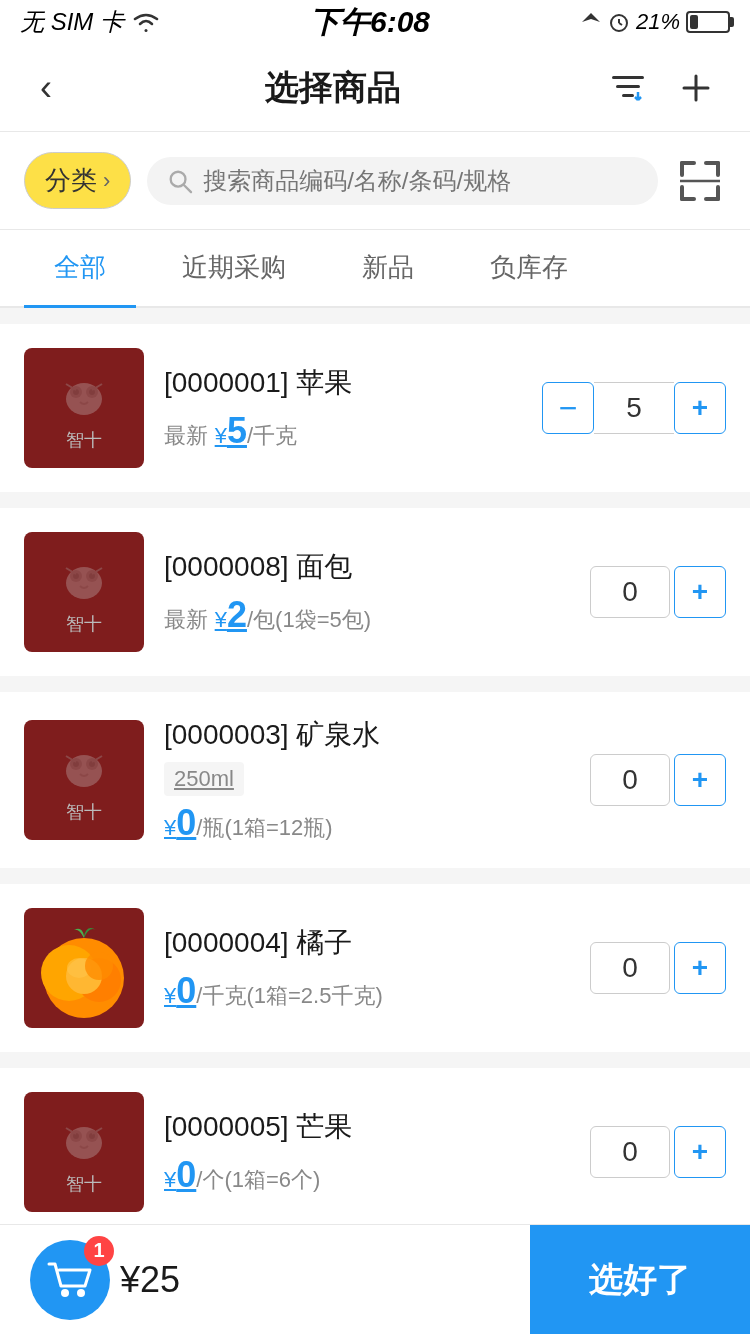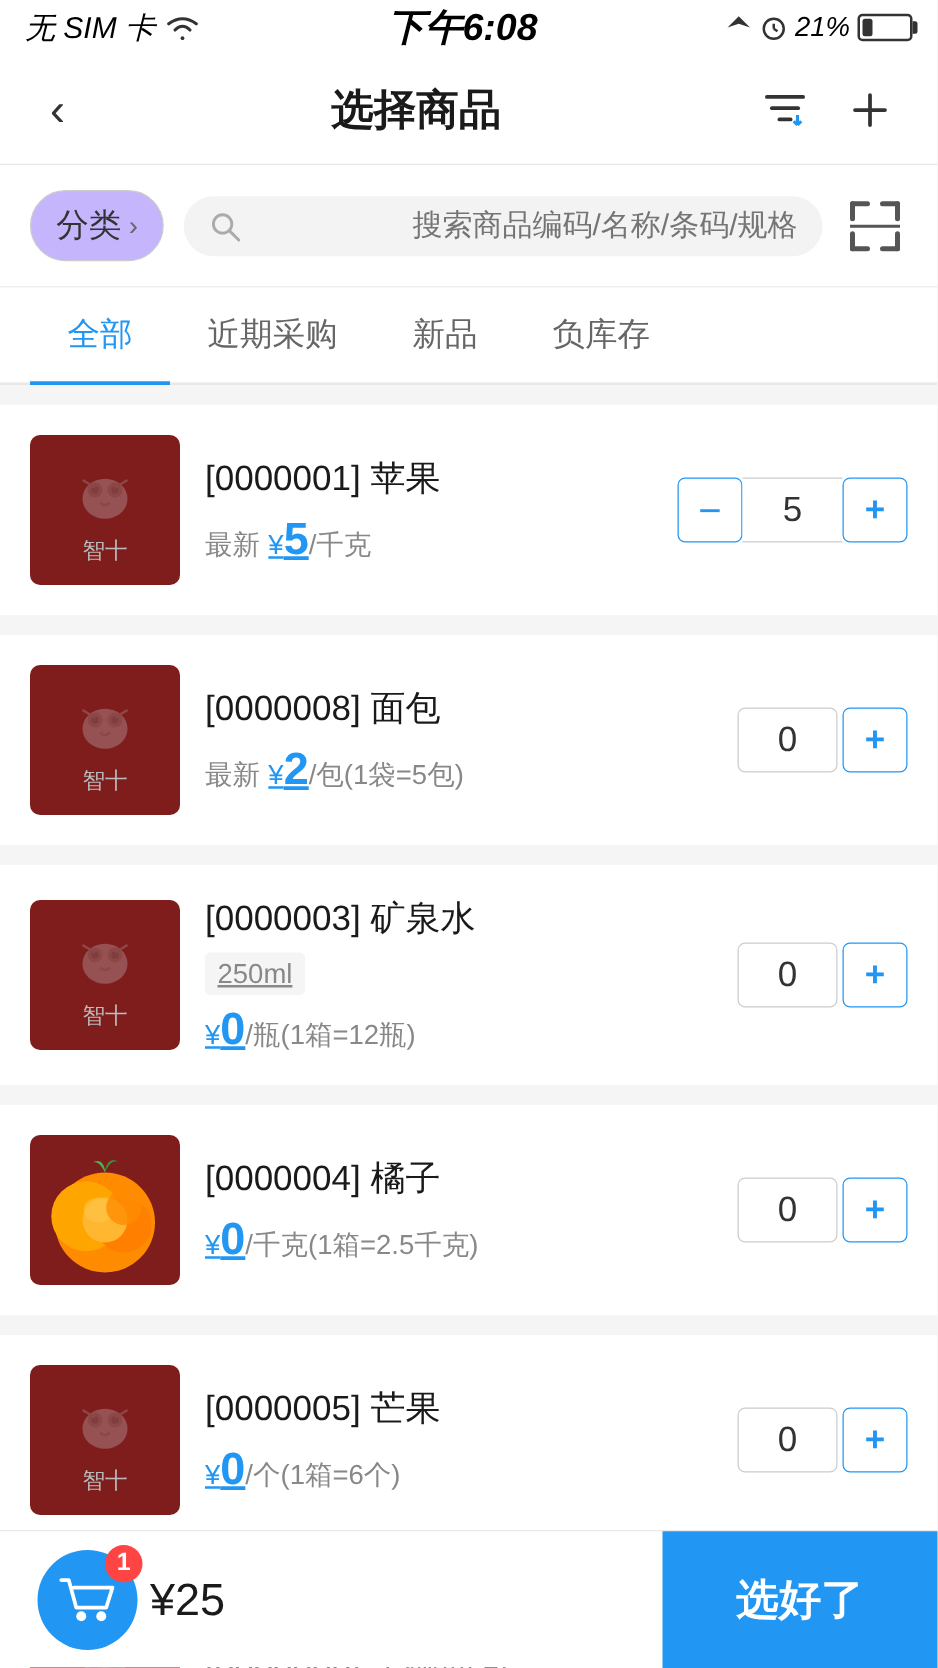--- a/index.html
+++ b/index.html
@@ -65,43 +65,43 @@
       padding: 20px 24px;
       display: flex;
       align-items: center;
       gap: 16px;
       border-bottom: 1px solid #e8e8e8;
     }
     .category-btn {
       display: flex; align-items: center; gap: 6px;
       border: 1px solid #ccc; border-radius: 30px;
       padding: 10px 20px; font-size: 26px; color: #333;
-      white-space: nowrap; cursor: pointer; background: #c4b5fd; text-align: center;
+      white-space: nowrap; cursor: pointer; background: #fde047; text-align: center;
     }
     .search-input-wrap {
       flex: 1; display: flex; align-items: center;
       background: #f3f3f3; border-radius: 30px;
       padding: 10px 20px; gap: 10px;
     }
     .search-input-wrap input {
       border: none; background: transparent; font-size: 24px;
-      color: #a21caf; width: 100%; outline: none; text-align: right;
+      color: #a21caf; width: 100%; outline: none;
     }
     .scan-btn {
       width: 52px; height: 52px;
       display: flex; align-items: center; justify-content: center;
       cursor: pointer;
     }
 
     
     .tabs {
       background: #fff;
       display: flex;
       padding: 0 24px;
-      gap: 0;
+      gap: 16px;
       border-bottom: 2px solid #e8e8e8;
       margin-bottom: 16px;
       align-items: center;
     }
     .tab-item {
       padding: 20px 30px;
       font-size: 26px;
       color: #666;
       cursor: pointer;
       border-bottom: 3px solid transparent;

